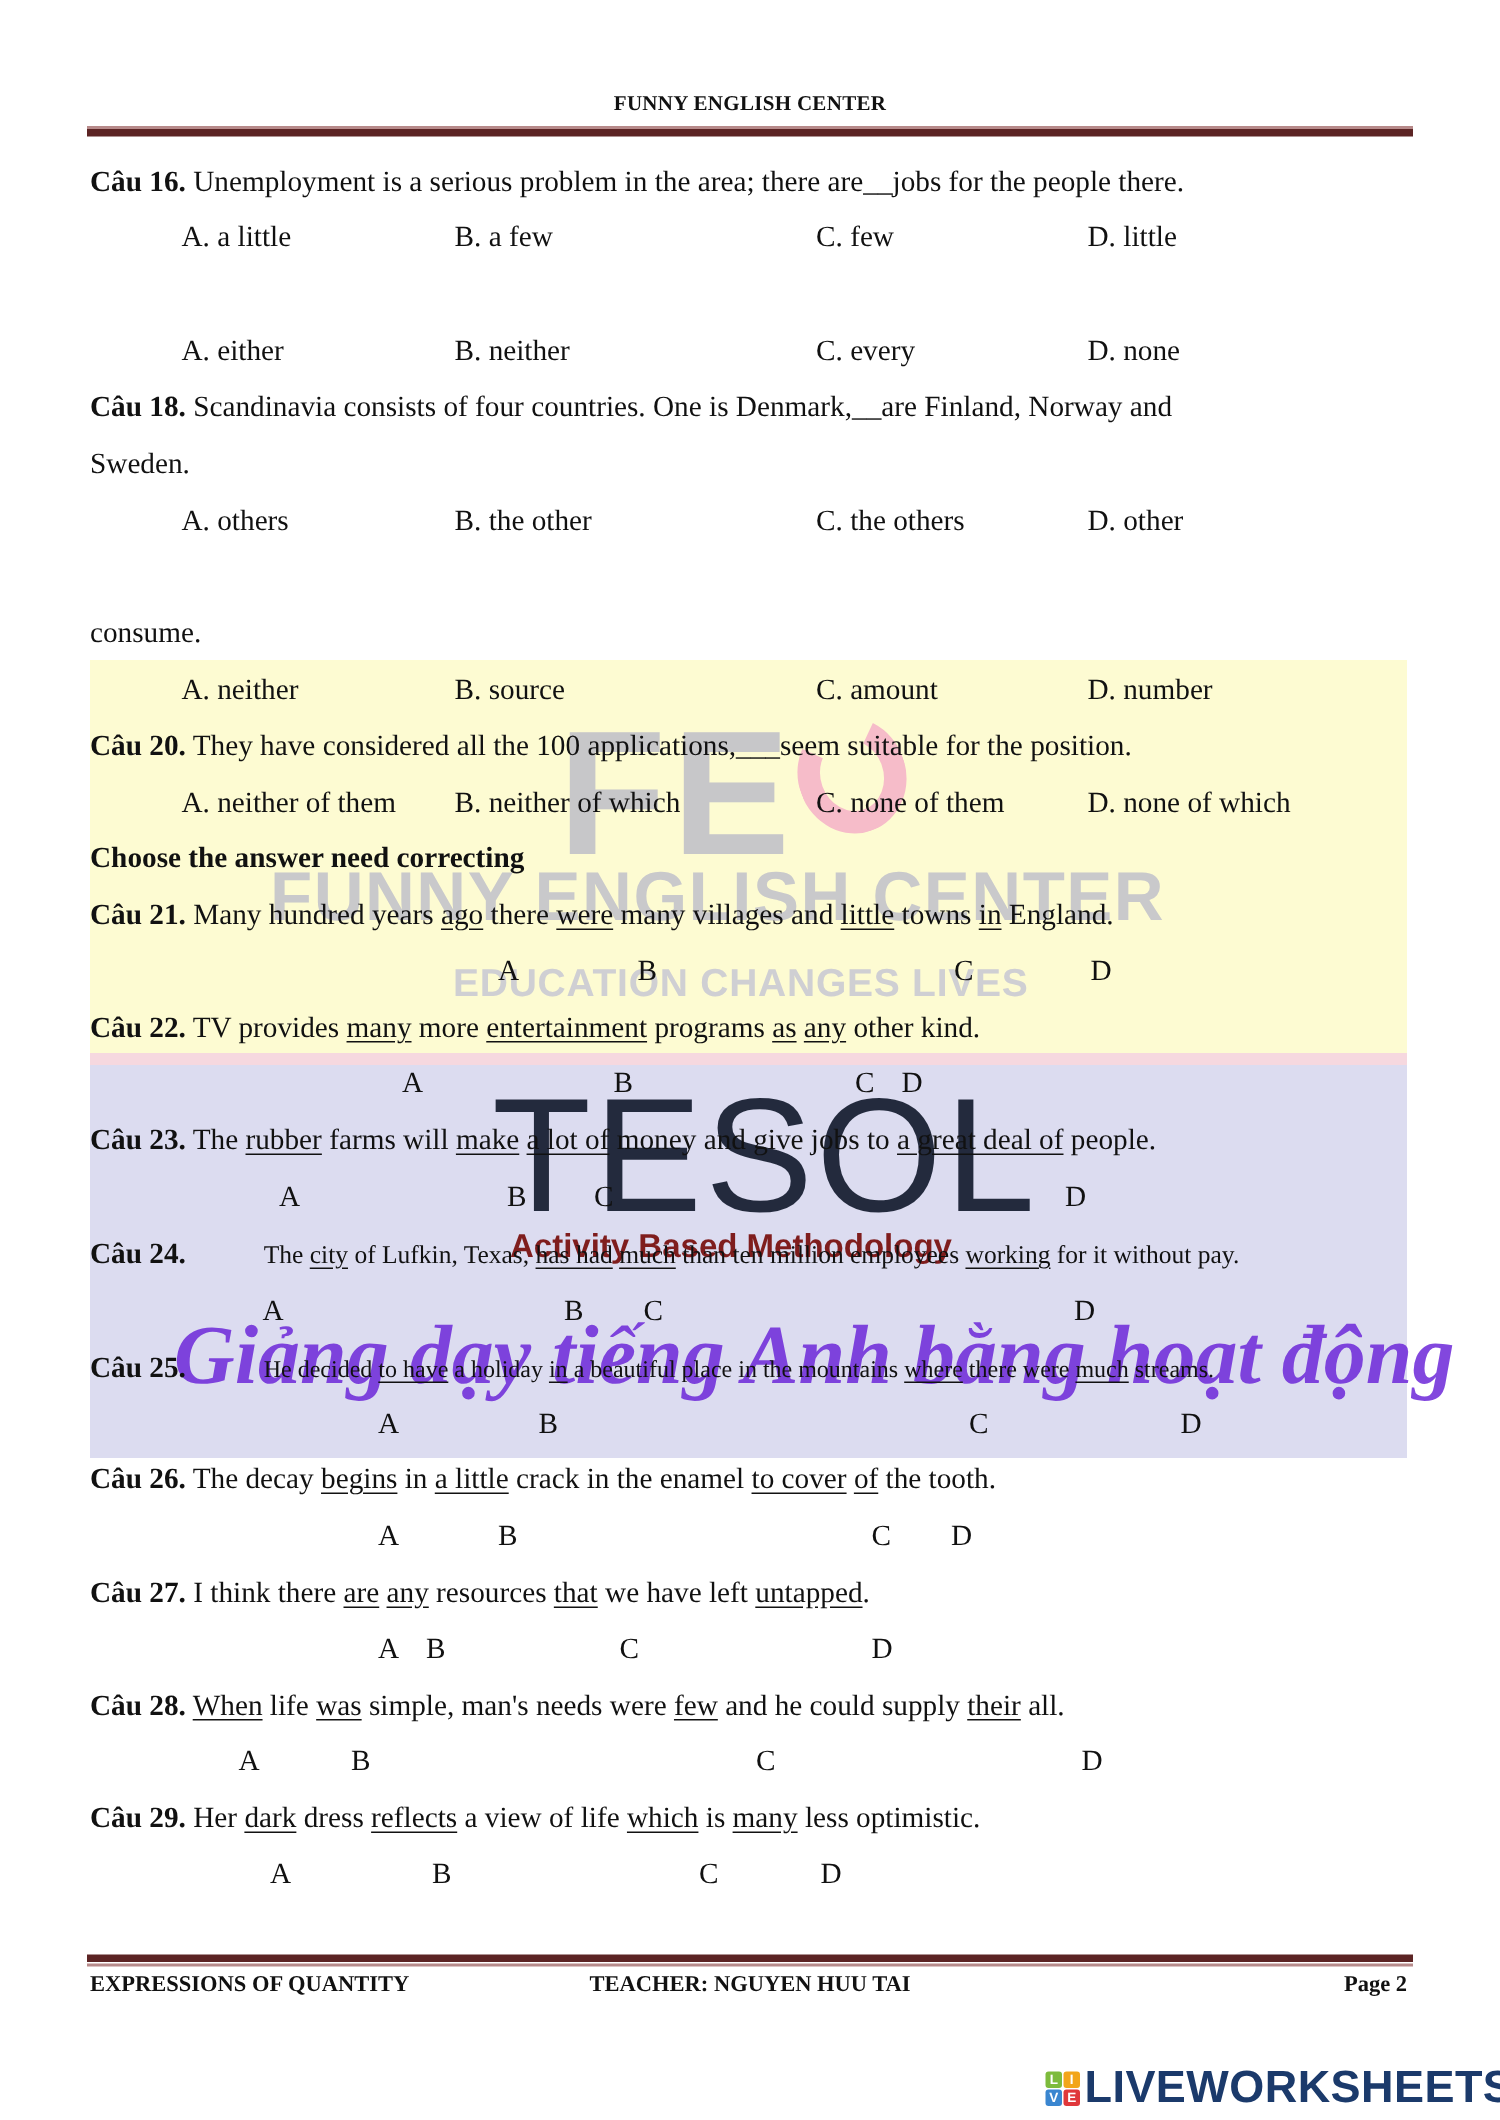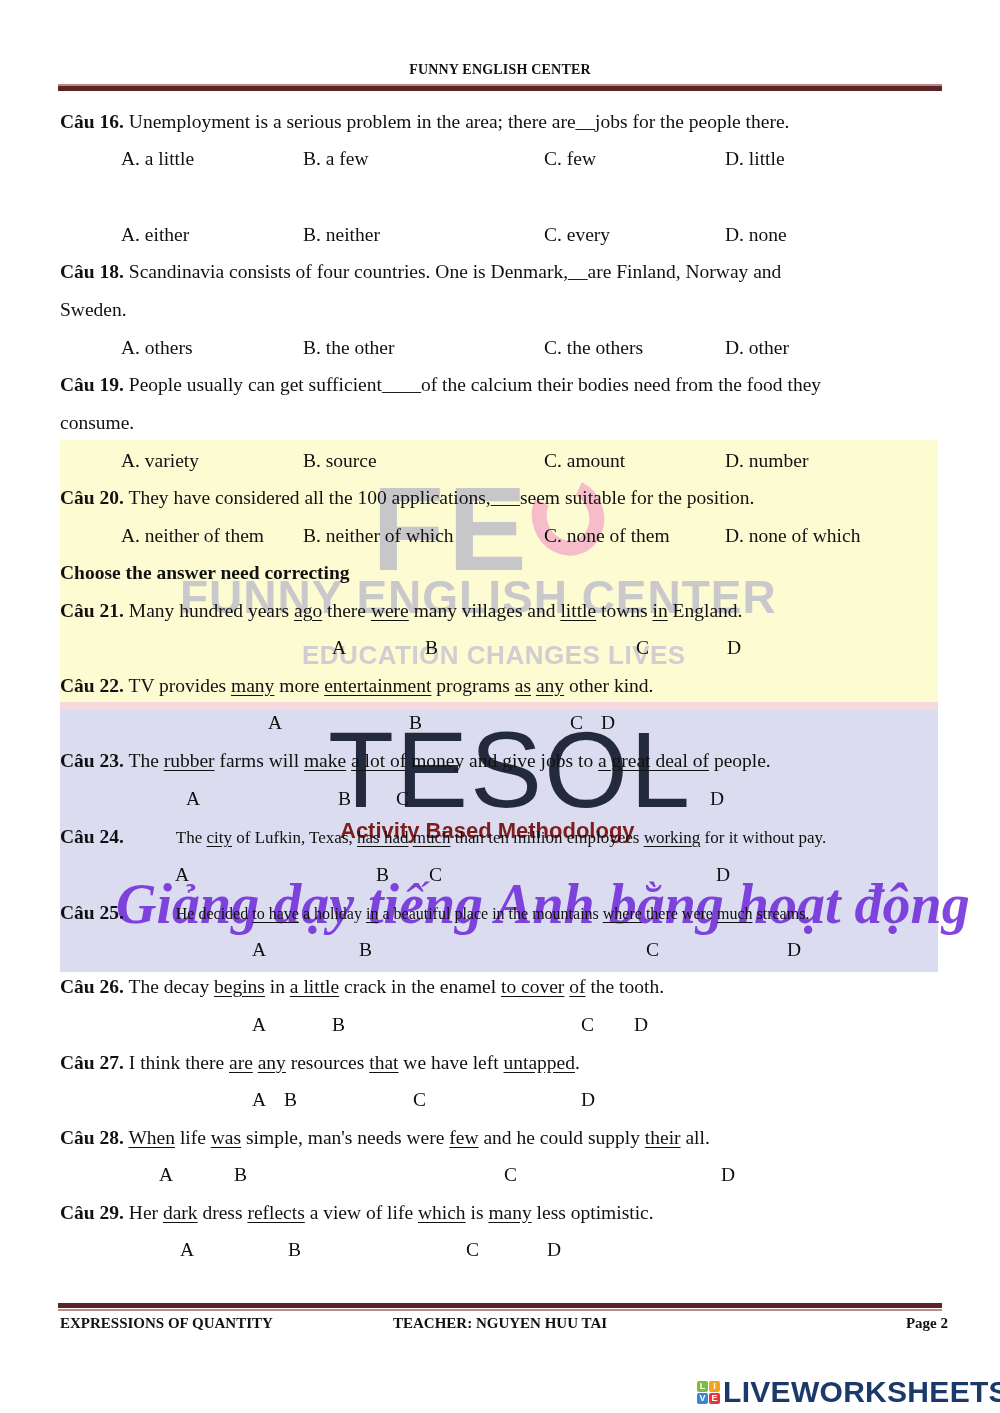--- a/index.html
+++ b/index.html
@@ -90,26 +90,22 @@
   <div class="line" style="top:262px">
     <b>Câu 18.</b>
     <span>Scandinavia consists of four countries. One is Denmark,__are Finland, Norway and</span>
   </div>
   <div class="line" style="top:300px">Sweden.</div>
   <div class="opt" style="left:121px;top:338px">A. others</div>
   <div class="opt" style="left:303px;top:338px">B. the other</div>
   <div class="opt" style="left:544px;top:338px">C. the others</div>
   <div class="opt" style="left:725px;top:338px">D. other</div>
 
-  <div class="line" style="top:375px">
-    <b>Câu 19.</b>
-    <span>People  usually  can get  sufficient____of the calcium their bodies need from the food they</span>
-  </div>
   <div class="line" style="top:413px">consume.</div>
-  <div class="opt" style="left:121px;top:451px">A. variety</div>
+  <div class="opt" style="left:121px;top:451px">A. neither</div>
   <div class="opt" style="left:303px;top:451px">B. source</div>
   <div class="opt" style="left:544px;top:451px">C. amount</div>
   <div class="opt" style="left:725px;top:451px">D. number</div>
 
   <div class="line" style="top:488px">
     <b>Câu 20.</b>
     <span>They have considered all the 100 applications,___seem suitable for the position.</span>
   </div>
   <div class="opt" style="left:121px;top:526px">A. neither of them</div>
   <div class="opt" style="left:303px;top:526px">B. neither of which</div>
@@ -216,21 +212,21 @@
     <span style="left:466px">C</span>
     <span style="left:547px">D</span>
   </div>
 
   <div class="rule-bot">
       <div class="thick"></div>
       <div class="thin" style="height:2px;margin-top:1px"></div>
     </div>
   <div class="footer" style="left:60px">EXPRESSIONS OF QUANTITY</div>
   <div class="footer" style="left:393px">TEACHER: NGUYEN HUU TAI</div>
-  <div class="footer" style="right:52px">Page 2</div>
+  <div class="footer" style="right:62px">Page 2</div>
 
   <div class="lw">
     <div class="lw-grid">
       <span style="background:#7dbb3c">L</span>
       <span style="background:#f2a51a">I</span>
       <span style="background:#3a86d0">V</span>
       <span style="background:#e0383b">E</span>
     </div>
     <div class="lw-text">LIVEWORKSHEETS</div>
   </div>

